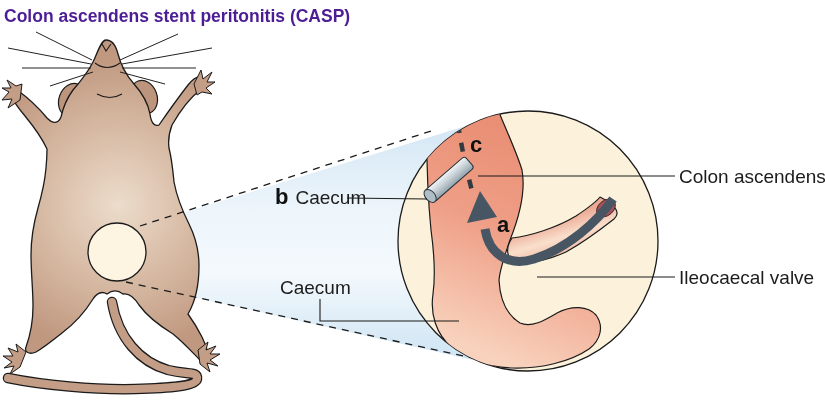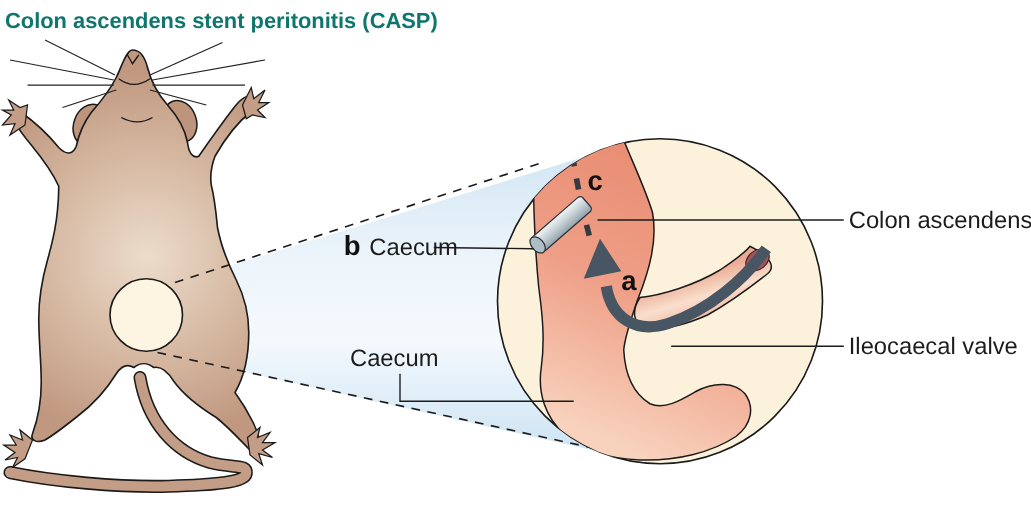--- a/index.html
+++ b/index.html
@@ -1,21 +1,21 @@
 <!DOCTYPE html>
 <html><head>
 <meta charset="utf-8">
 <style>
   html,body{margin:0;padding:0;background:#ffffff;}
   #figure{position:relative;width:825px;height:405px;background:#ffffff;overflow:hidden;
           font-family:"Liberation Sans",sans-serif;}
   #art{position:absolute;left:0;top:0;}
   .label{position:absolute;font-size:19px;color:#1c1c1c;white-space:nowrap;line-height:1;}
   .marker{font-weight:bold;font-size:22px;color:#111;line-height:1;}
-  #title{position:absolute;left:4px;top:6px;font-size:17.5px;font-weight:bold;color:#0f766e;}
+  #title{position:absolute;left:4px;top:6px;font-size:17.5px;font-weight:bold;color:#4c1d95;}
   .row{display:flex;align-items:baseline;gap:7px;}
 </style>
 </head>
 <body>
 
 <div id="figure">
 
   <svg id="art" width="825" height="405" viewBox="0 0 825 405">
     <defs>
       <radialGradient id="gBody" gradientUnits="userSpaceOnUse" cx="118" cy="205" r="150">

